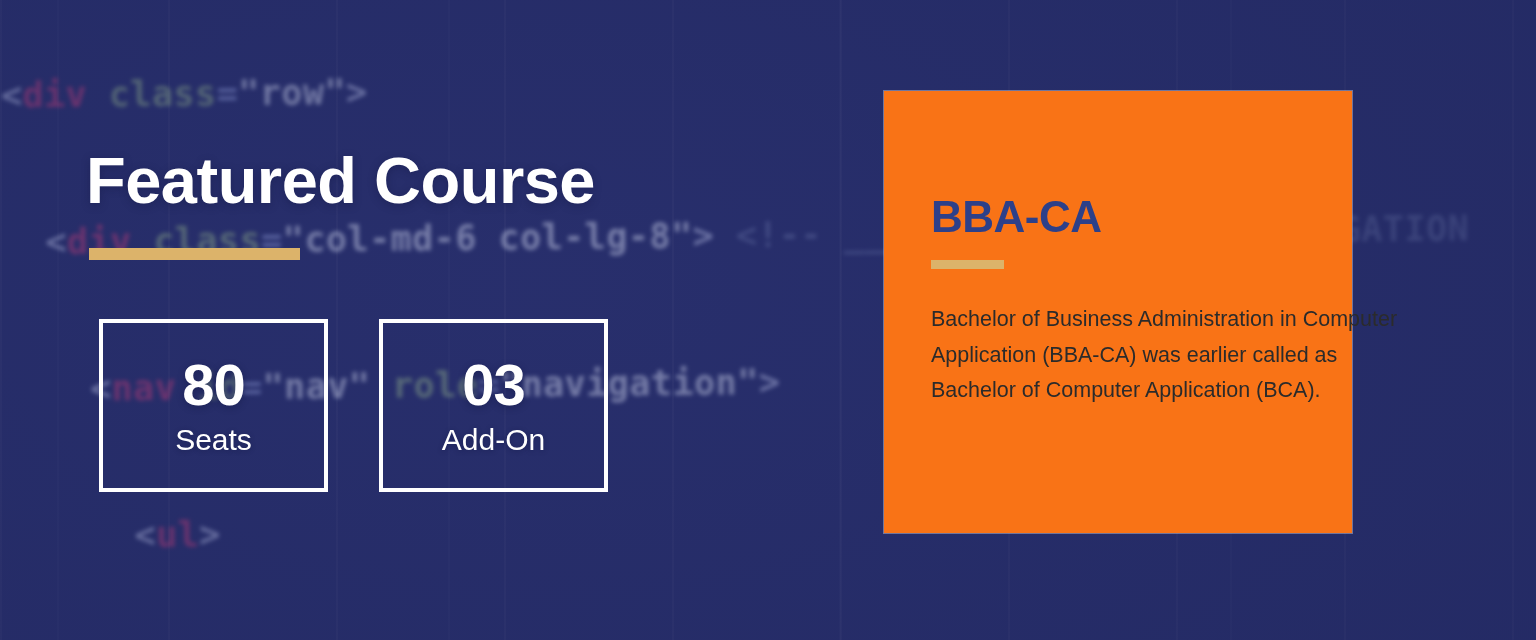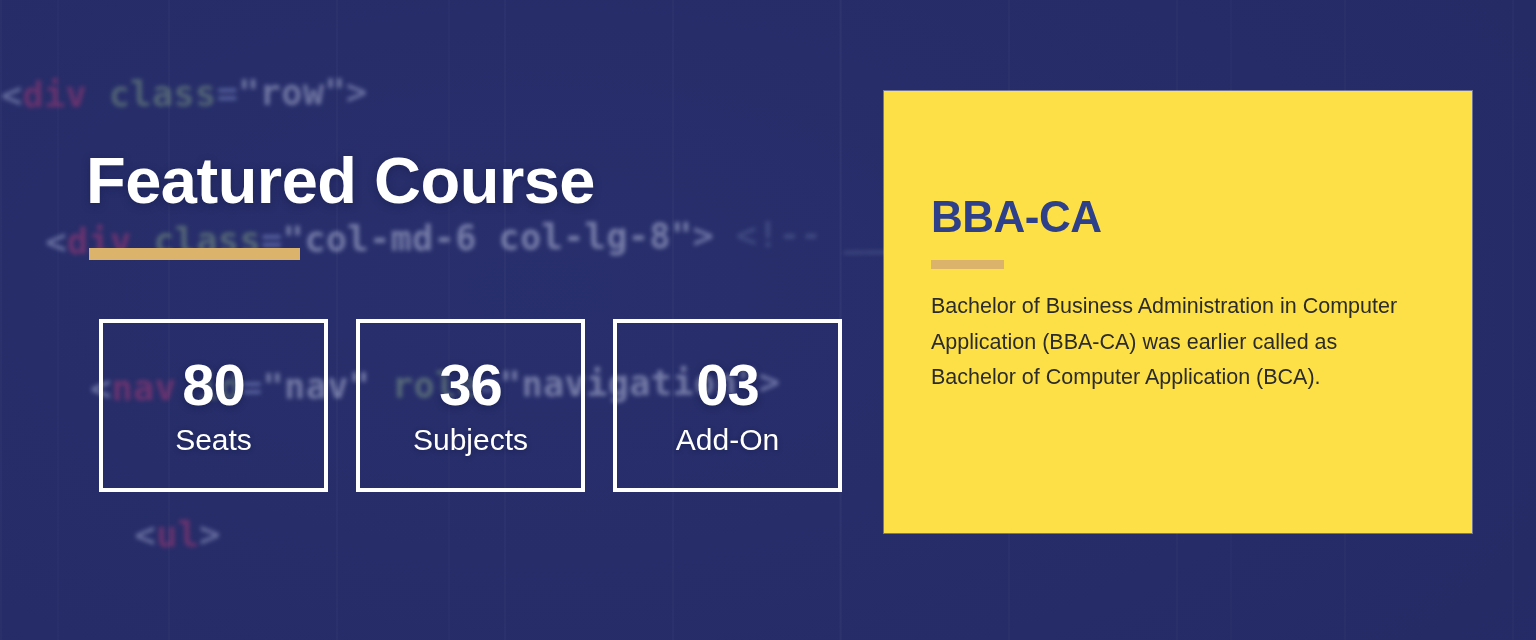--- a/index.html
+++ b/index.html
@@ -66,21 +66,21 @@
     letter-spacing:-0.5px;
     line-height:1;
     text-shadow:0 2px 8px rgba(16,20,60,0.35);
   }
   #title-rule {
     position:absolute; left:89px; top:243px;
     width:211px; height:12px;
     background:#dcb36a;
   }
 
-  #stats { position:absolute; left:99px; top:314px; display:flex; gap:28px; }
+  #stats { position:absolute; left:99px; top:314px; display:flex; gap:51px; }
   .stat-box {
     width:229px; height:173px;
     border:4px solid #ffffff;
     display:flex;
     flex-direction:column;
     align-items:center;
     justify-content:center;
     color:#ffffff;
   }
   .stat-num {
@@ -95,39 +95,39 @@
     font-size:30px;
     font-weight:400;
     line-height:1;
     text-shadow:0 1px 5px rgba(16,20,60,0.4);
   }
 
   
   #course-card {
     position:absolute;
     left:884px; top:91px;
-    width:588px; height:442px;
-    background:#fde047;
+    width:468px; height:442px;
+    background:#f97316;
     box-shadow:0 0 0 1px rgba(255,255,255,0.35);
   }
   #card-inner { position:absolute; left:47px; top:104px; width:490px; }
   #card-title {
     color:#2d4089;
     font-size:44px;
     font-weight:700;
     line-height:1;
     letter-spacing:-0.5px;
   }
   #card-rule {
     margin-top:21px;
     width:73px; height:9px;
     background:#dcb36a;
   }
   #card-body {
-    margin-top:20px;
+    margin-top:33px;
     color:#2b2b2b;
     font-size:21.5px;
     line-height:35.5px;
     font-weight:400;
     max-width:470px;
   }
 </style>
 </head>
 <body>
 
@@ -159,24 +159,20 @@
     <h1 id="page-title">Featured Course</h1>
     <div id="title-rule"></div>
 
     <div id="stats">
 
       <div class="stat-box">
         <div class="stat-num">80</div>
         <div class="stat-label">Seats</div>
       </div>
 
-      <div class="stat-box">
-        <div class="stat-num">36</div>
-        <div class="stat-label">Subjects</div>
-      </div>
 
       <div class="stat-box">
         <div class="stat-num">03</div>
         <div class="stat-label">Add-On</div>
       </div>
 
     </div>
   </div>
 
   <div id="course-card">

